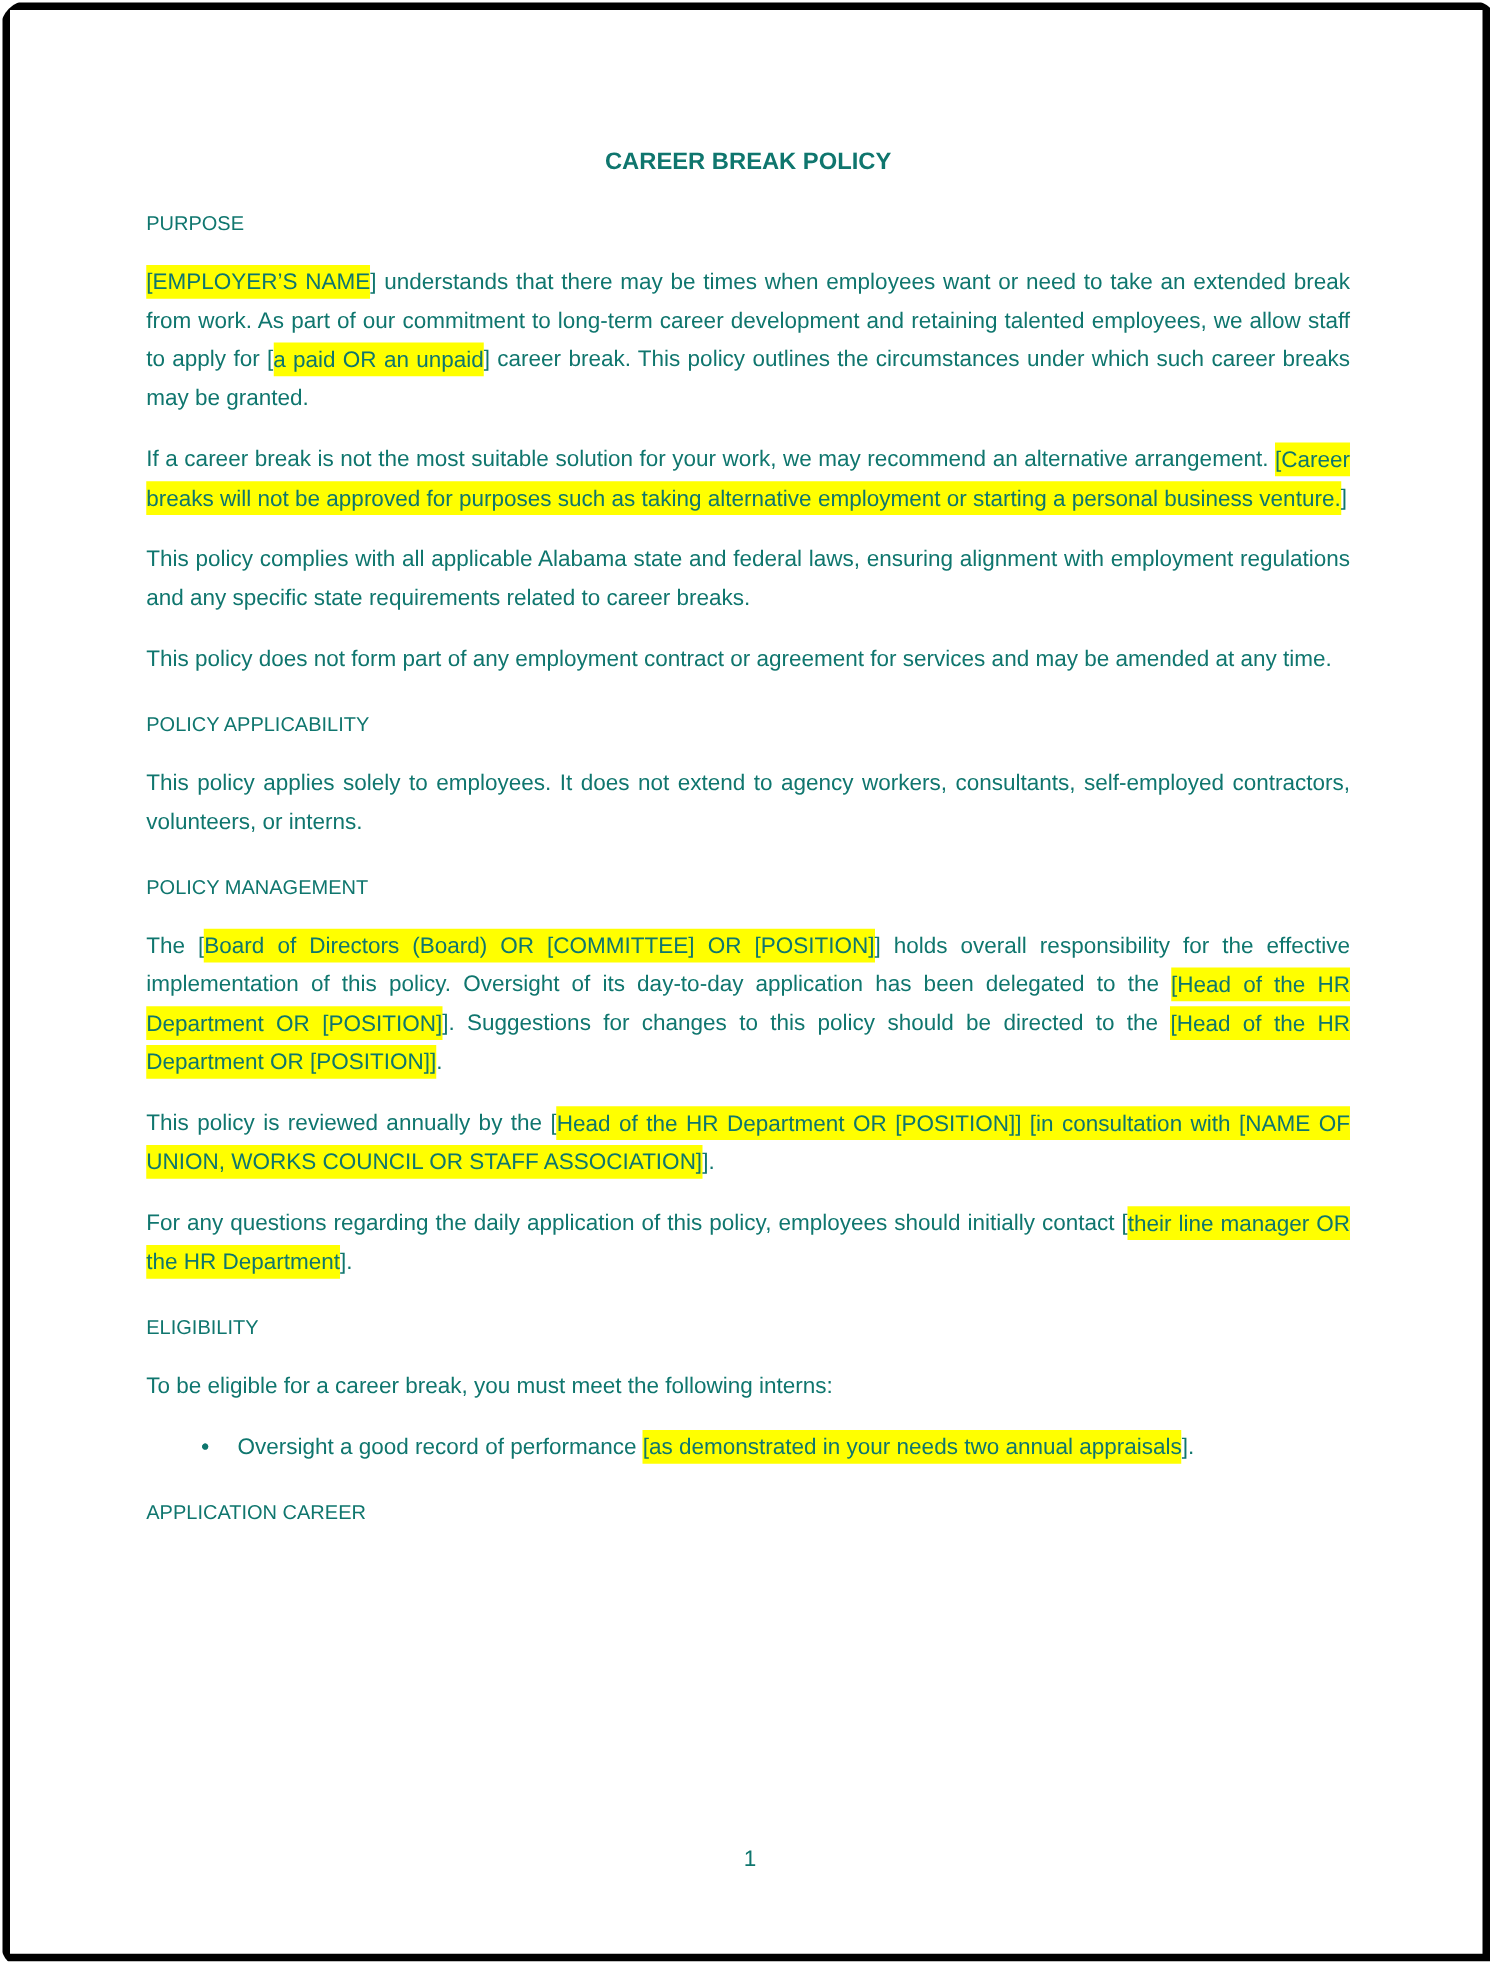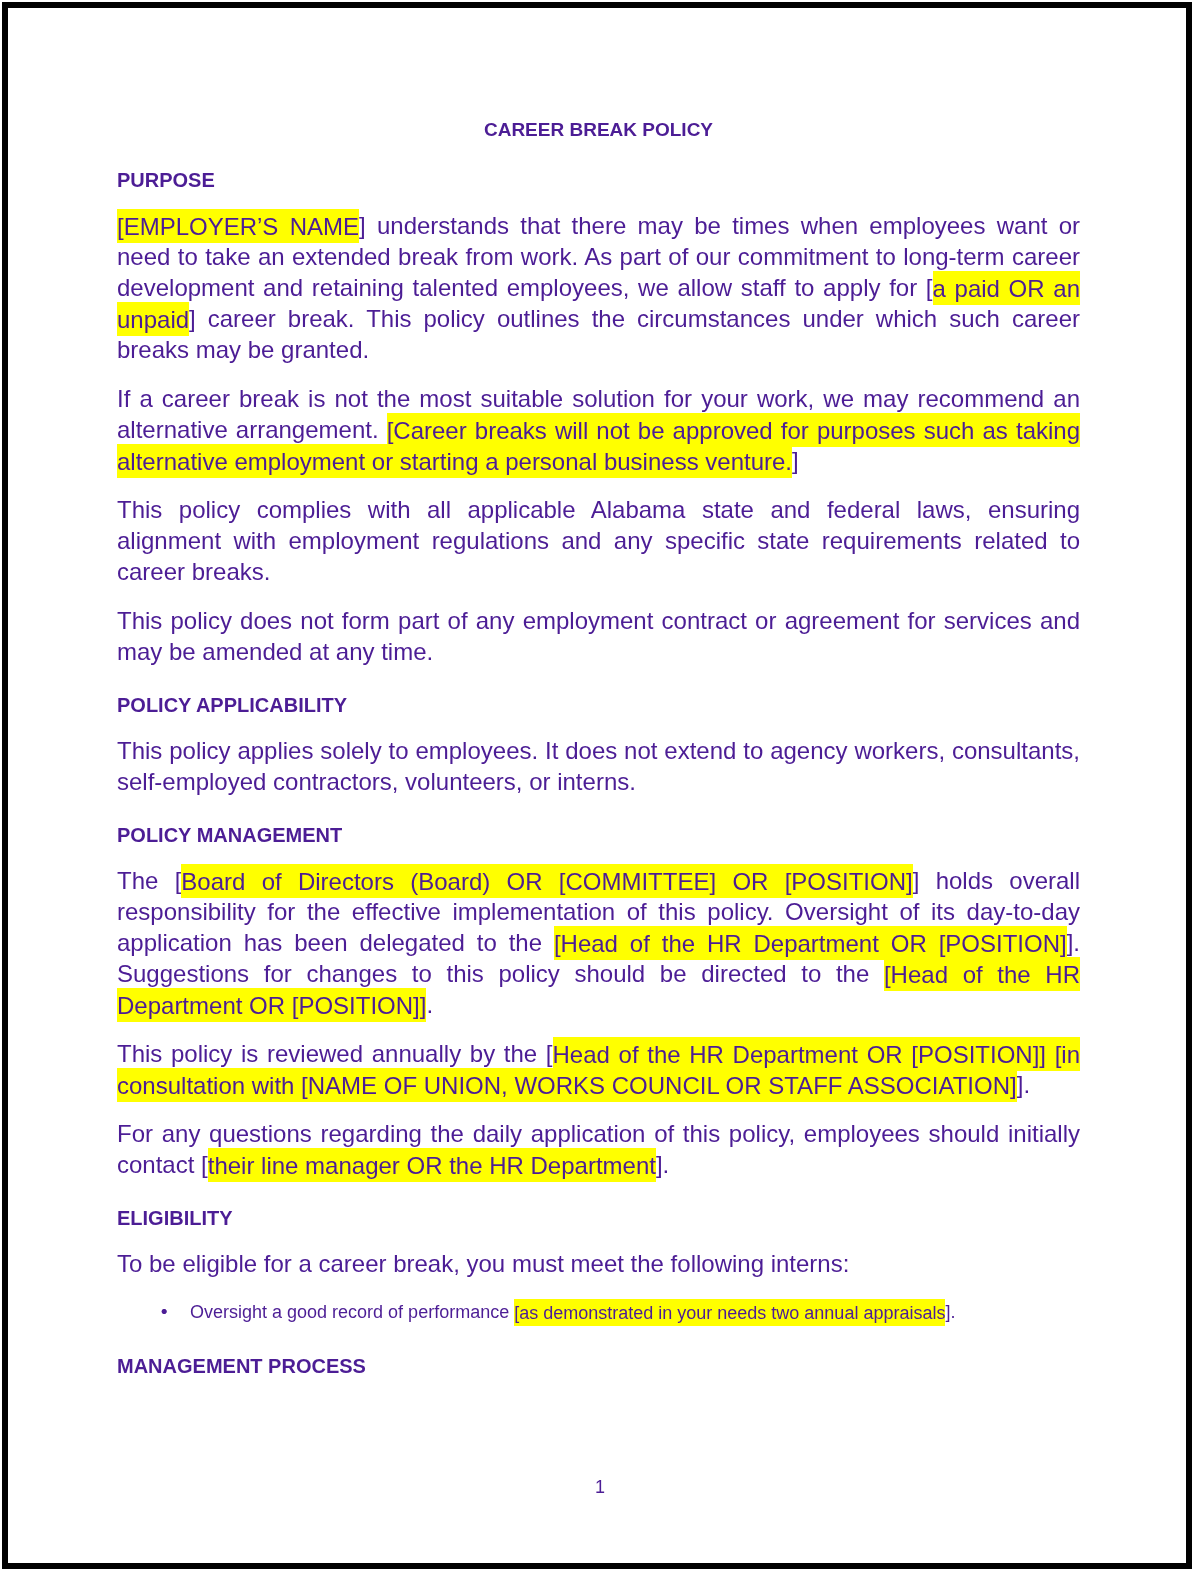--- a/index.html
+++ b/index.html
@@ -6,22 +6,23 @@
     margin: 0;
     padding: 0;
     background: #ffffff;
   }
   .page {
     position: relative;
     width: 1200px;
     height: 1577px;
     background: #ffffff;
     font-family: "Liberation Sans", sans-serif;
-    color: #4c1d95;
+    color: #0f766e;
     overflow: hidden;
+    border-radius: 24px;
   }
   .page-border {
     position: absolute;
     top: 2px;
     left: 2px;
     width: 1190px;
     height: 1567px;
     box-sizing: border-box;
     border: 6px solid #000000;
     pointer-events: none;
@@ -34,28 +35,28 @@
   }
   .doc-title {
     margin: 118px 0 0 0;
     font-size: 19px;
     line-height: 24px;
     font-weight: 700;
     text-align: center;
   }
   .heading {
     margin: 26px 0 0 0;
-    font-size: 20px;
+    font-size: 16px;
     line-height: 24px;
-    font-weight: 700;
+    font-weight: 400;
     text-align: left;
   }
   .para {
     margin: 18px 0 0 0;
-    font-size: 24px;
+    font-size: 18px;
     line-height: 31px;
     text-align: justify;
     text-justify: inter-word;
   }
   .bullets {
     margin: 18px 0 0 0;
     padding: 0;
     list-style: none;
   }
   .bullets li {
@@ -115,18 +116,18 @@
     <ul class="bullets">
       <li>
         <span class="marker">•</span>
       </li>
       <li>
         <span class="marker">•</span>
         <span class="li-text"><span>Oversight a good record of performance </span><span class="hl">[as demonstrated in your needs two annual appraisals</span><span>].</span></span>
       </li>
     </ul>
 
-    <h2 class="heading">MANAGEMENT PROCESS</h2>
+    <h2 class="heading">APPLICATION CAREER</h2>
 
   </div>
 
   <div class="footer">1</div>
 </div>
 
 </body></html>

